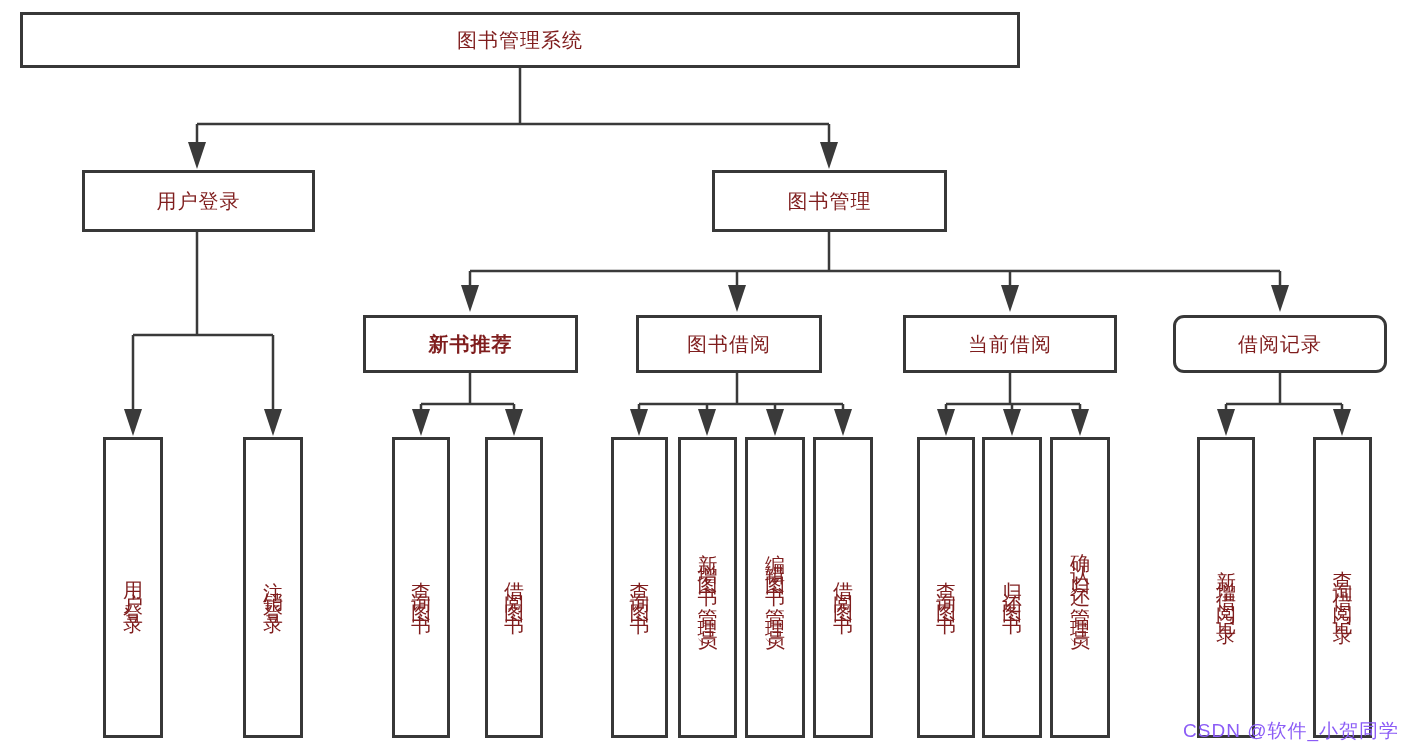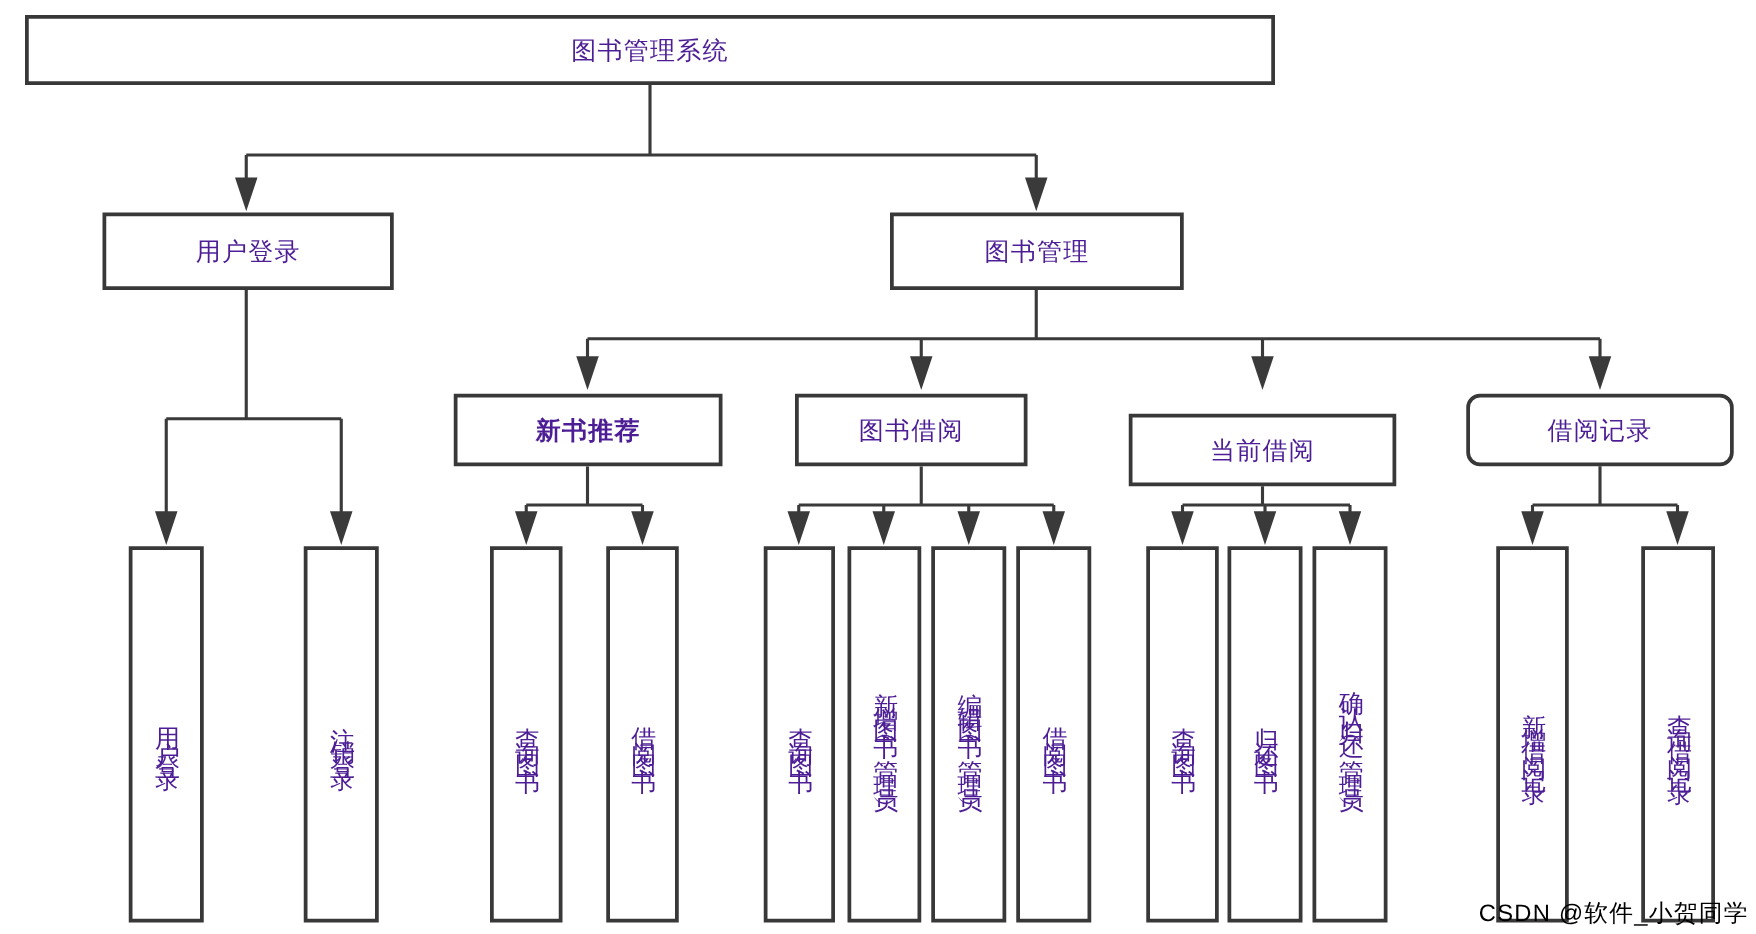--- a/index.html
+++ b/index.html
@@ -21,21 +21,21 @@
     position: absolute;
     left: 0;
     top: 0;
     pointer-events: none;
   }
   .node {
     position: absolute;
     box-sizing: border-box;
     background: #ffffff;
     border: 3px solid #383838;
-    color: #4c1d95;
+    color: #7f1d1d;
     display: flex;
     align-items: center;
     justify-content: center;
     font-size: 20px;
     letter-spacing: 1px;
     white-space: nowrap;
   }
   .leaf {
     top: 437px;
     height: 301px;
@@ -45,21 +45,21 @@
     text-orientation: mixed;
     letter-spacing: 11px;
     line-height: 1.05;
     white-space: nowrap;
   }
   .watermark {
     position: absolute;
     right: 6px;
     bottom: 3px;
     font-size: 19px;
-    color: #000000;
+    color: #8b5cf6;
     letter-spacing: 1px;
     z-index: 10;
   }
 </style>
 </head>
 <body>
 
 <div id="stage">
 
   <svg class="connectors" width="1405" height="747" viewBox="0 0 1405 747">
@@ -94,21 +94,21 @@
       </g>
   </svg>
 
   <div class="node" style="left:20px; top:12px; width:1000px; height:56px;">图书管理系统</div>
 
   <div class="node" style="left:82px; top:170px; width:233px; height:62px;">用户登录</div>
   <div class="node" style="left:712px; top:170px; width:235px; height:62px;text-align:center;">图书管理</div>
 
   <div class="node" style="left:363px; top:315px; width:215px; height:58px;font-weight:bold;">新书推荐</div>
   <div class="node" style="left:636px; top:315px; width:186px; height:58px;">图书借阅</div>
-  <div class="node" style="left:903px; top:315px; width:214px; height:58px;margin-top:16px;">当前借阅</div>
+  <div class="node" style="left:903px; top:315px; width:214px; height:58px;">当前借阅</div>
   <div class="node" style="left:1173px; top:315px; width:214px; height:58px;border-radius:11px;">借阅记录</div>
 
   <div class="node leaf" style="left:103px; width:60px;">
     <span class="vtext">用户登录</span>
   </div>
   <div class="node leaf" style="left:243px; width:60px;">
     <span class="vtext">注销登录</span>
   </div>
 
   <div class="node leaf" style="left:392px; width:58px;">

